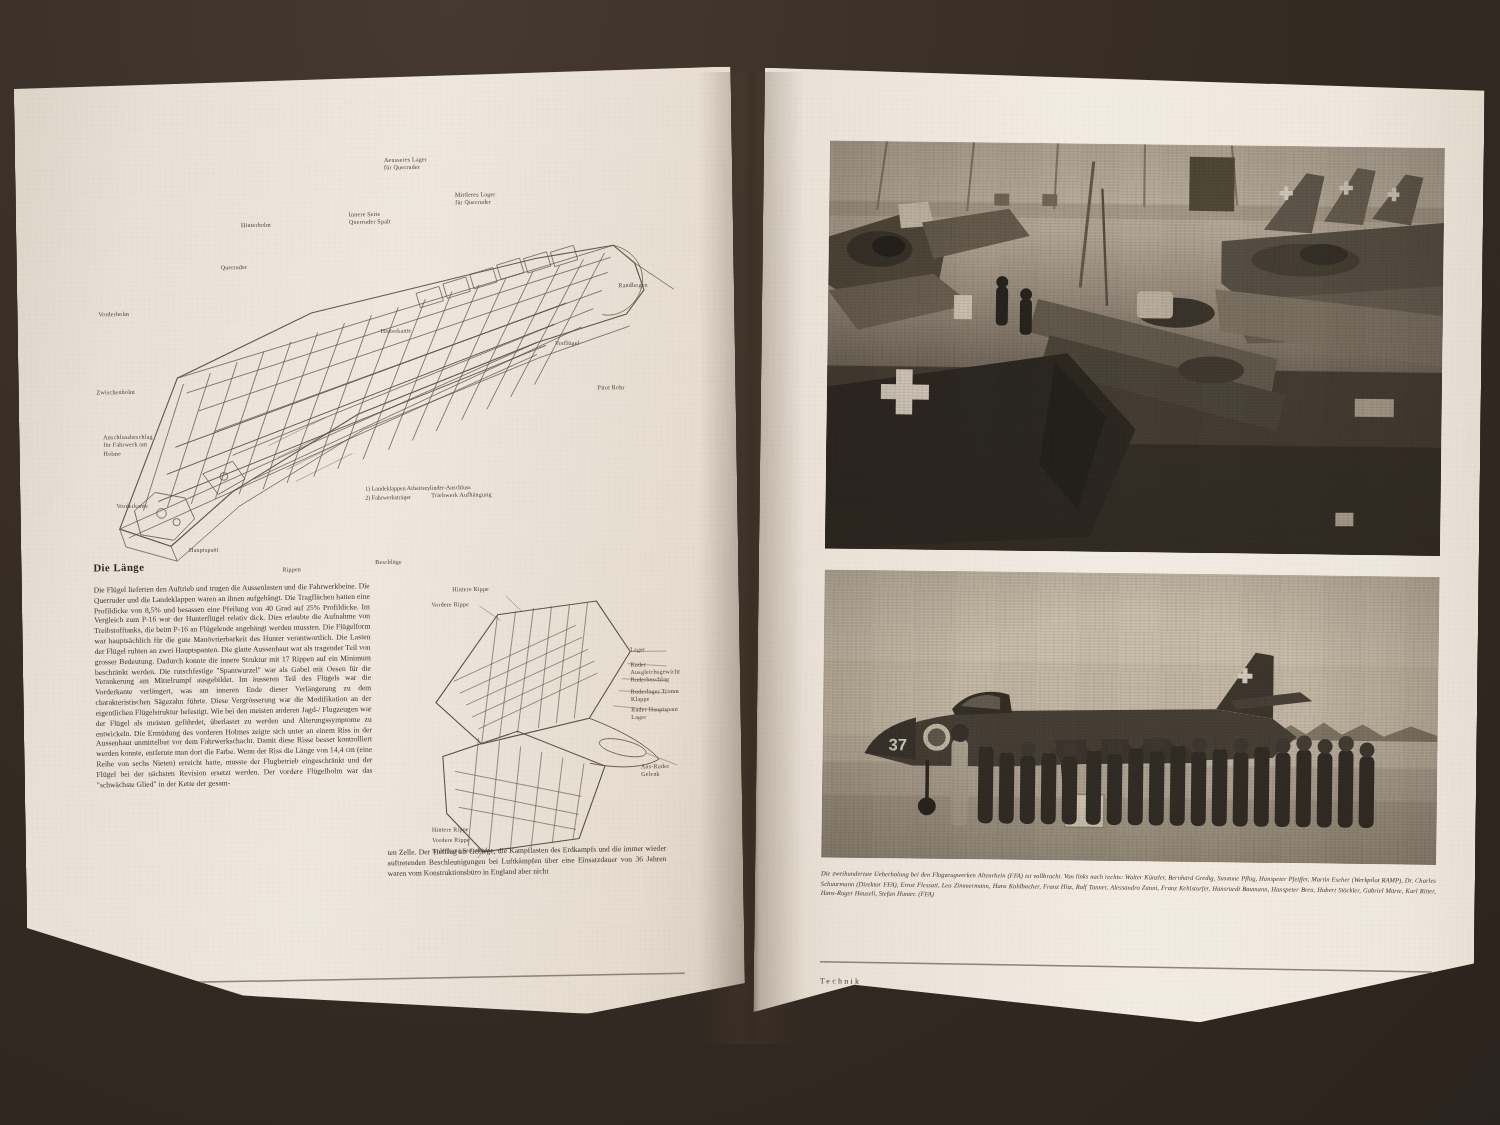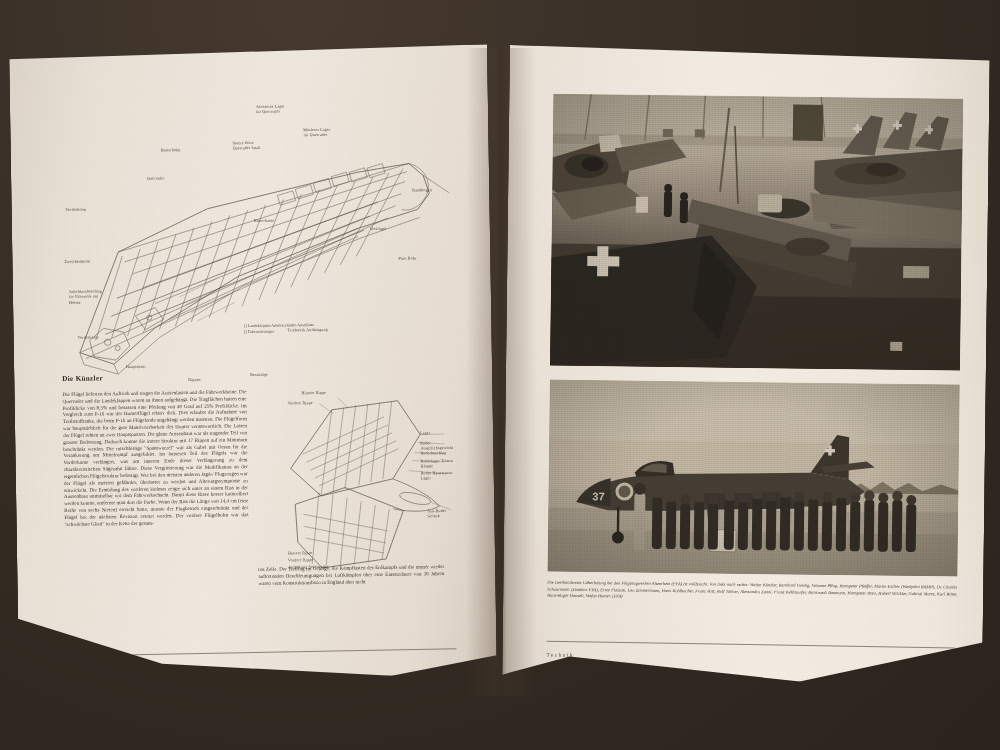--- a/index.html
+++ b/index.html
@@ -215,21 +215,21 @@
           <div class="lbl" style="left:128px;top:276px;">Rippen</div>
           <div class="lbl" style="left:190px;top:272px;">Beschläge</div>
           <div class="lbl" style="left:228px;top:228px;">Triebwerk Aufhängung</div>
         </div>
 
         <div id="footnotes">
           <div>1)  Landeklappen Arbeitszylinder-Anschluss</div>
           <div>2)  Fahrwerksträger</div>
         </div>
 
-        <h2 id="sec-title">Die Künzler</h2>
+        <h2 id="sec-title">Die Länge</h2>
 
         <div class="col" id="col-1">Die Flügel lieferten den Auftrieb und trugen die Aussenlasten und die Fahrwerkbeine. Die Querruder und die Landeklappen waren an ihnen aufgehängt. Die Tragflächen hatten eine Profildicke von 8,5% und besassen eine Pfeilung von 40 Grad auf 25% Profildicke. Im Vergleich zum P-16 war der Hunterflügel relativ dick. Dies erlaubte die Aufnahme von Treibstofftanks, die beim P-16 an Flügelende angehängt werden mussten. Die Flügelform war hauptsächlich für die gute Manövrierbarkeit des Hunter verantwortlich. Die Lasten der Flügel ruhten an zwei Hauptspanten. Die glatte Aussenhaut war als tragender Teil von grosser Bedeutung. Dadurch konnte die innere Struktur mit 17 Rippen auf ein Minimum beschränkt werden. Die rutschfestige "Spantwurzel" war als Gabel mit Oesen für die Verankerung am Mittelrumpf ausgebildet. Im äusseren Teil des Flügels war die Vorderkante verlängert, was am inneren Ende dieser Verlängerung zu dem charakteristischen Sägezahn führte. Diese Vergrösserung war die Modifikation an der eigentlichen Flügelstruktur befestigt. Wie bei den meisten anderen Jagd-/ Flugzeugen war der Flügel als meisten gefährdet, überlastet zu werden und Alterungssymptome zu entwickeln. Die Ermüdung des vorderen Holmes zeigte sich unter an einem Riss in der Aussenhaut unmittelbar vor dem Fahrwerkschacht. Damit diese Risse besser kontrolliert werden konnte, entfernte man dort die Farbe. Wenn der Riss die Länge von 14,4 cm (eine Reihe von sechs Nieten) erreicht hatte, musste der Flugbetrieb eingeschränkt und der Flügel bei der nächsten Revision ersetzt werden. Der vordere Flügelholm war das "schwächste Glied" in der Kette der gesam-</div>
 
         <div id="fig-tail">
           <svg viewBox="0 0 178 180" width="178" height="180">
             <g stroke="#5a5044" fill="none" stroke-width=".5">
 
               <path d="M10,76 L52,18 L118,10 L140,44 L112,88 L40,104 Z" stroke-width=".7"></path>
               <g stroke-width=".4">
                 <path d="M22,62 L104,26"></path>

